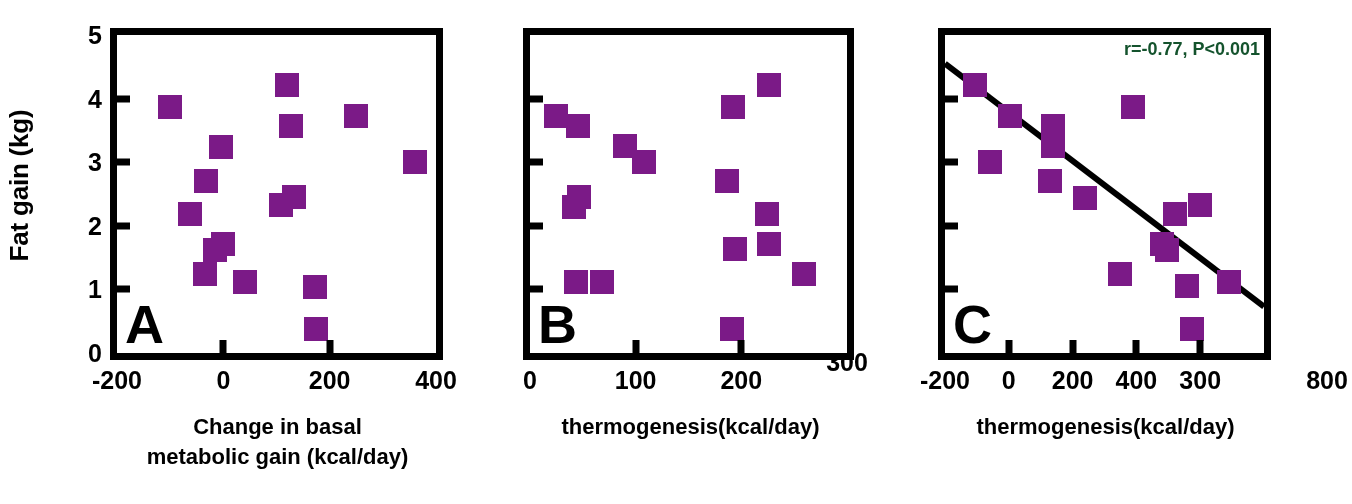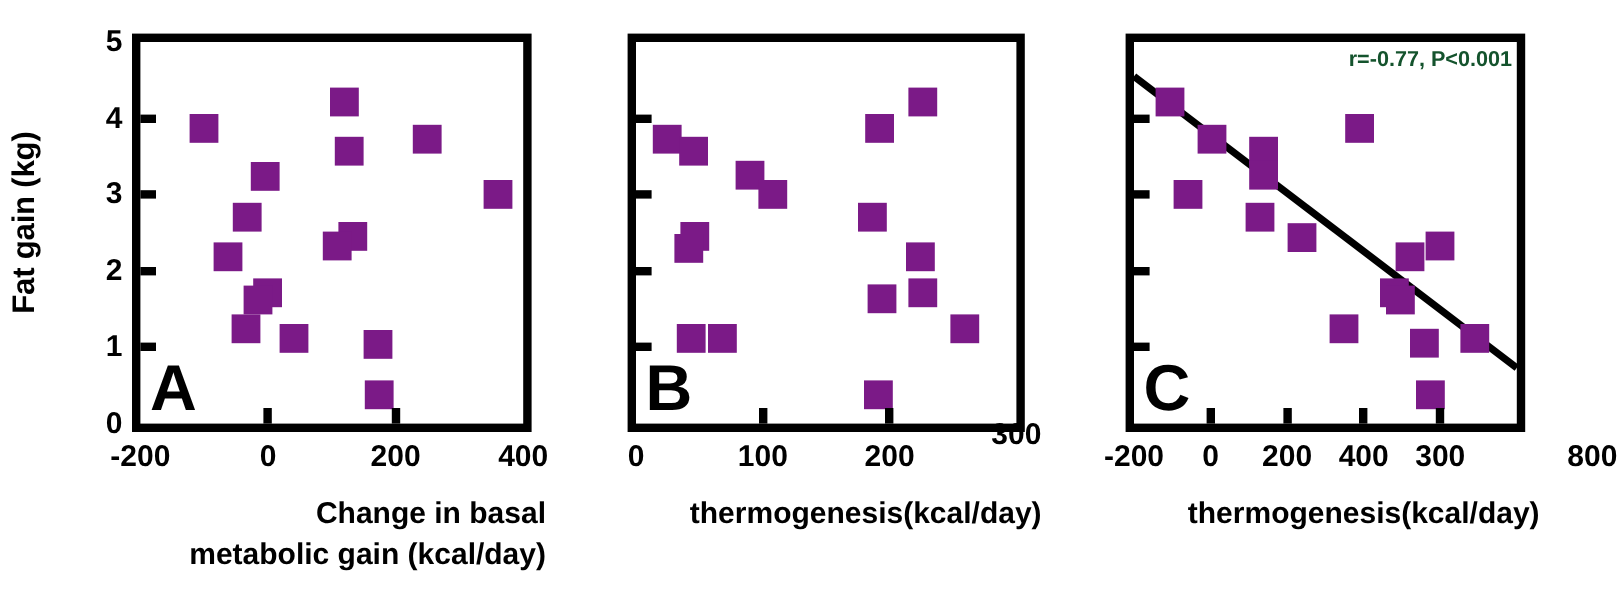--- a/index.html
+++ b/index.html
@@ -105,22 +105,22 @@
   }
   .annotation {
     position: absolute;
     font-size: 18px;
     font-weight: bold;
     color: #14532d;
     white-space: nowrap;
   }
   .xcaption {
     position: absolute;
-    text-align: right;
-    font-size: 25px;
+    text-align: center;
+    font-size: 22px;
     font-weight: bold;
     color: #000000;
     line-height: 1.35;
   }
   .trendline {
     position: absolute;
     left: 0;
     top: 0;
     overflow: visible;
     pointer-events: none;

